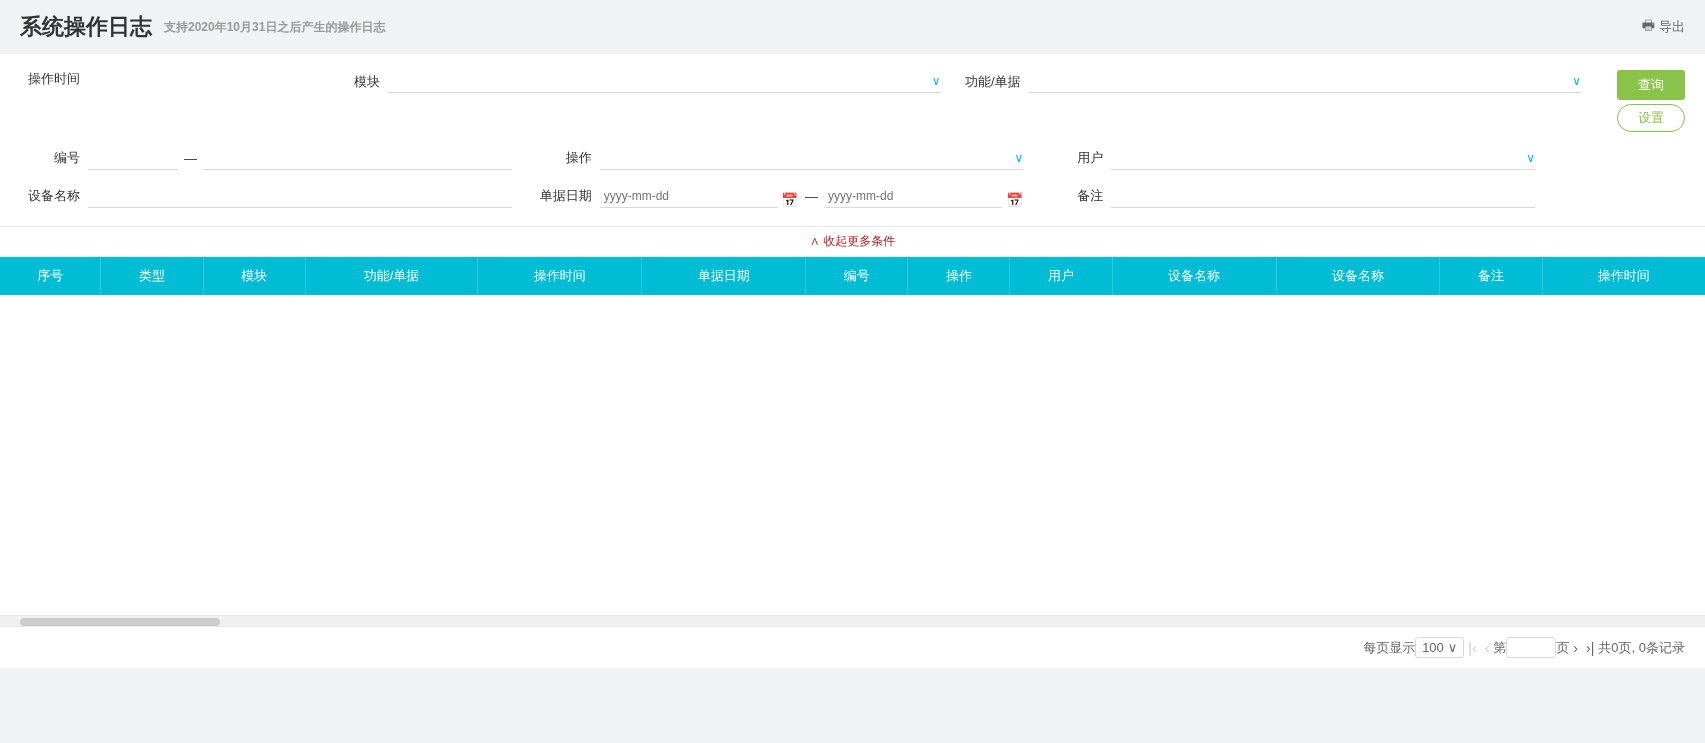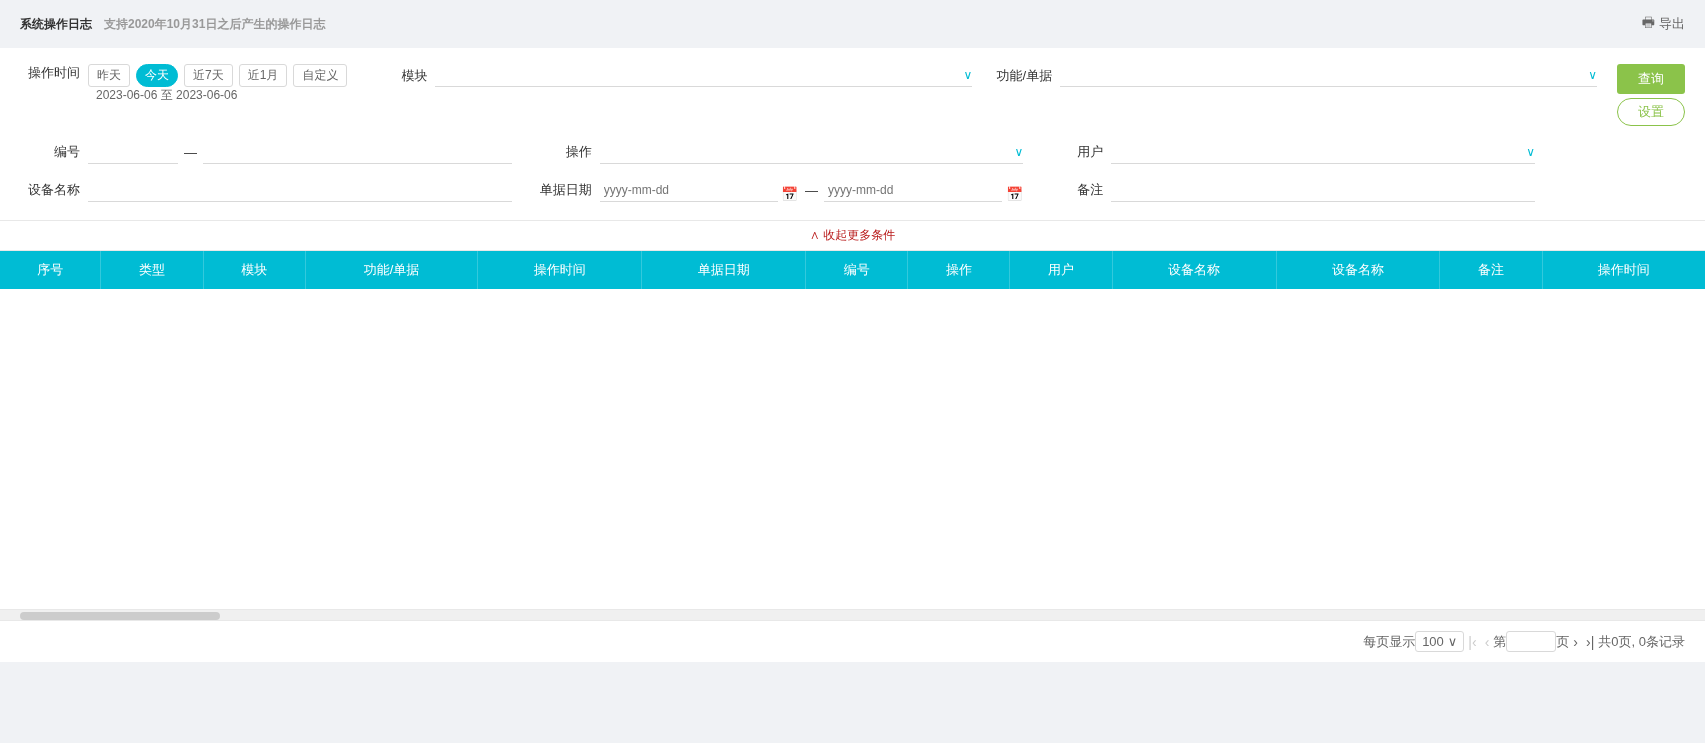--- a/index.html
+++ b/index.html
@@ -11,21 +11,21 @@
       justify-content: space-between;
       padding: 12px 20px;
       background: #f0f2f5;
     }
     .page-title-area {
       display: flex;
       align-items: center;
       gap: 12px;
     }
     .page-title {
-      font-size: 12px;
+      font-size: 22px;
       font-weight: bold;
       color: #333;
     }
     .page-subtitle {
       font-size: 12px;
       color: #999;
       font-weight: bold;
     }
     .export-btn {
       display: flex;
@@ -96,21 +96,21 @@
     .filter-select .arrow {
       color: #00bcd4;
       font-size: 12px;
       margin-left: auto;
     }
 
     .action-buttons {
       display: flex;
       flex-direction: column;
       gap: 4px;
-      margin-left: 20px;
+      margin-left: 36px;
     }
     .btn-query {
       background: #8bc34a;
       color: #fff;
       border: none;
       padding: 6px 20px;
       border-radius: 3px;
       cursor: pointer;
       font-size: 13px;
     }
@@ -265,30 +265,20 @@
   </button>
 </div>
 
 <div class="filter-panel">
 
   <div style="display:flex; align-items:flex-start; margin-bottom:14px;">
     <div style="flex:1; display:flex; gap:20px; align-items:flex-start;">
 
       <div style="display:flex; align-items:flex-start; min-width:280px;">
         <span class="filter-label">操作时间</span>
-        <div style="display:flex; flex-direction:column;">
-          <div class="time-buttons">
-            <button class="time-btn">昨天</button>
-            <button class="time-btn active">今天</button>
-            <button class="time-btn">近7天</button>
-            <button class="time-btn">近1月</button>
-            <button class="time-btn">自定义</button>
-          </div>
-          <span class="time-range">2023-06-06 至 2023-06-06</span>
-        </div>
       </div>
 
       <div class="col-group">
         <span class="filter-label">模块</span>
         <div class="filter-select" style="flex:1;">
           <span style="flex:1;"></span>
           <span class="arrow">∨</span>
         </div>
       </div>
 

